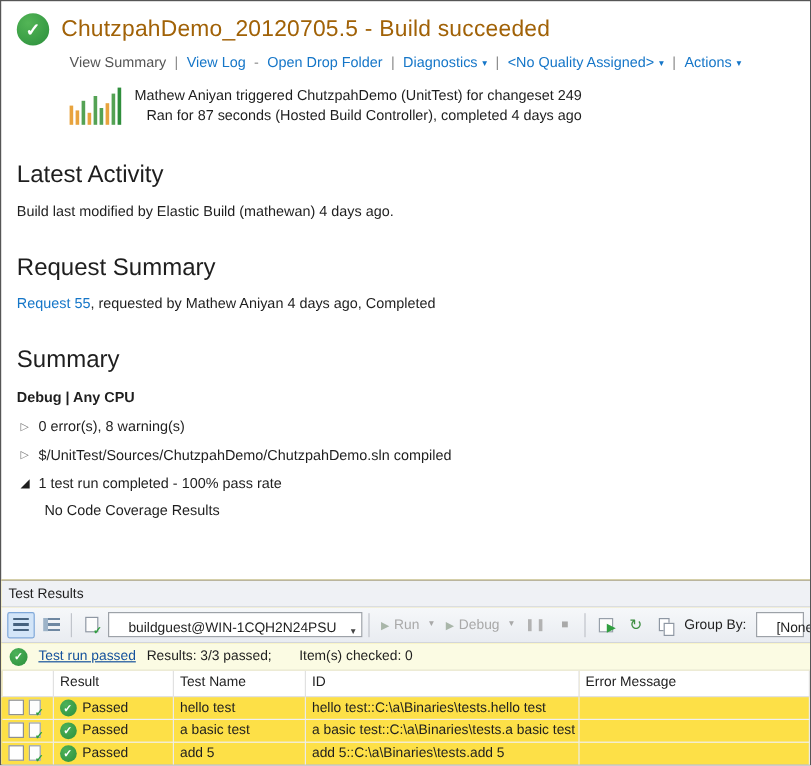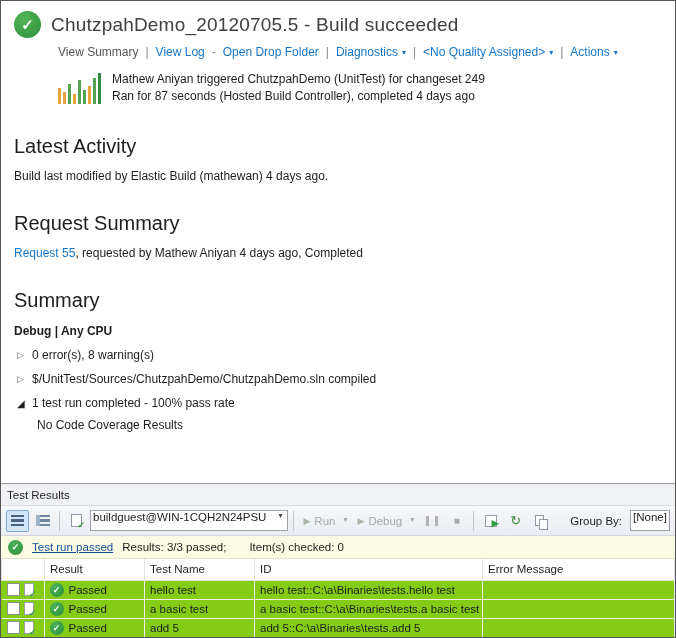--- a/index.html
+++ b/index.html
@@ -21,47 +21,47 @@
   }
   .main { flex: 0 0 482px; overflow: hidden; }
 
   .hdr { display: flex; align-items: center; padding: 10px 0 0 13px; }
   .badge {
     width: 27px; height: 27px; border-radius: 50%;
     background: radial-gradient(circle at 35% 30%, #53B556, #2B8F3C);
     color: #fff; display: inline-flex; align-items: center; justify-content: center;
     font-size: 15px; font-weight: 700; flex: none;
   }
-  h1 { font-size: 19px; font-weight: 400; margin-left: 10px; color: #404040; letter-spacing: .2px; }
+  h1 { font-size: 19px; font-weight: 400; margin-left: 10px; color: #a16207; letter-spacing: .2px; }
 
   .nav { display: flex; align-items: baseline; gap: 7px; margin: 7px 0 0 57px; font-size: 12px; }
   .nav .cur { color: #555; }
   .sep { color: #8A8A8A; }
   .lnk { color: var(--link); text-decoration: none; cursor: pointer; }
   .dd { display: inline-flex; align-items: baseline; }
   .caret { font-size: 8px; margin-left: 4px; position: relative; top: -1px; }
 
   .buildrow { display: flex; margin: 12px 0 0 57px; }
   .spark { display: flex; align-items: flex-end; gap: 2px; height: 33px; margin-right: 11px; cursor: pointer; }
   .spark i { width: 3px; display: block; }
-  .binfo div { line-height: 17px; }
+  .binfo div { line-height: 17px; text-align: right; }
 
   h2 { font-size: 20px; font-weight: 400; margin: 30px 0 0 13px; color: var(--ink); }
   h2 + .para, .para { margin: 11px 0 0 13px; line-height: 15px; }
   h2.tight { margin-top: 28px; }
 
   .cfg { margin: 12px 0 0 13px; font-weight: 700; }
   .titem { display: flex; align-items: center; margin: 10px 0 0 16px; }
   .tri { width: 15px; color: #767676; font-size: 9px; flex: none; cursor: pointer; }
   .tri.exp { color: #1E1E1E; font-size: 10px; }
   .runline { margin: 8px 0 0 80px; }
   .nocov { margin: 8px 0 0 36px; }
 
   
-  .pane { flex: 1; display: flex; flex-direction: column; border-top: 1px solid #9A9A9A; background: #84cc16; }
+  .pane { flex: 1; display: flex; flex-direction: column; border-top: 1px solid #9A9A9A; background: #fde047; }
   .ptitle {
     height: 21px; background: #EFF1F5; display: flex; align-items: center;
     padding-left: 6px; font-size: 11.5px; color: #1E1E1E; cursor: default;
   }
   .toolbar {
     height: 31px; flex: none; display: flex; align-items: center;
     background: linear-gradient(#F6F8FA, #E9ECF1);
     border-top: 1px solid #DADDE2; border-bottom: 1px solid #D2D5DB;
     padding: 0 5px; gap: 2px; font-size: 11.5px;
   }
@@ -69,21 +69,21 @@
     height: 22px; min-width: 23px; padding: 0 3px;
     display: inline-flex; align-items: center; justify-content: center; gap: 4px;
     border: 1px solid transparent; border-radius: 2px; color: #4A5560; cursor: pointer;
   }
   .tbtn.sel { background: #D3E5F8; border-color: #7FA8D9; }
   .tbtn.dis { color: #A9A9A9; cursor: default; }
   .tbtn.dis .play { color: #A9B6A9; }
   .tsep { width: 1px; height: 20px; background: #C0C4CB; margin: 0 3px; flex: none; }
   .combo {
     height: 21px; border: 1px solid #9DA2A8; background: #fff;
-    display: inline-flex; align-items: flex-start; padding: 0 5px 0 2px; gap: 8px;
+    display: inline-flex; align-items: flex-end; padding: 0 5px 0 16px; gap: 8px;
     color: #1E1E1E; cursor: pointer;
   }
   .combo .caret { top: 0; color: #444; }
   .play { font-size: 9px; }
   .pbar { width: 3px; height: 10px; background: #B2B2B2; display: inline-block; margin: 0 1px; }
   .stopg { font-size: 10px; }
   .refresh { color: #3E8E41; font-size: 13px; }
   .ic-list { width: 13px; height: 11px; background: repeating-linear-gradient(to bottom, #46627F 0 2px, transparent 2px 4.5px); }
   .ic-list.alt { background: repeating-linear-gradient(to bottom, #6E87A1 0 2px, transparent 2px 4.5px); border-left: 4px solid #9DB3C8; width: 14px; }
   .ic-doc { position: relative; width: 11px; height: 13px; background: #FDFDFD; border: 1px solid #8E97A3; }

